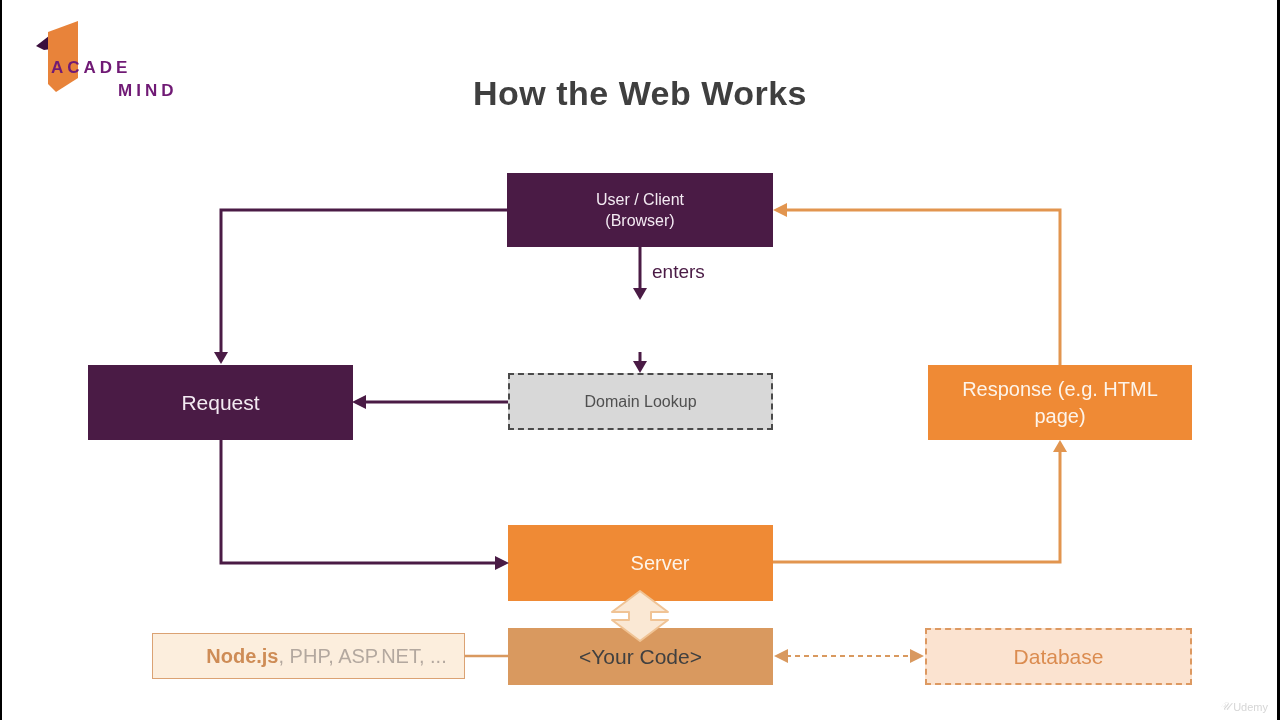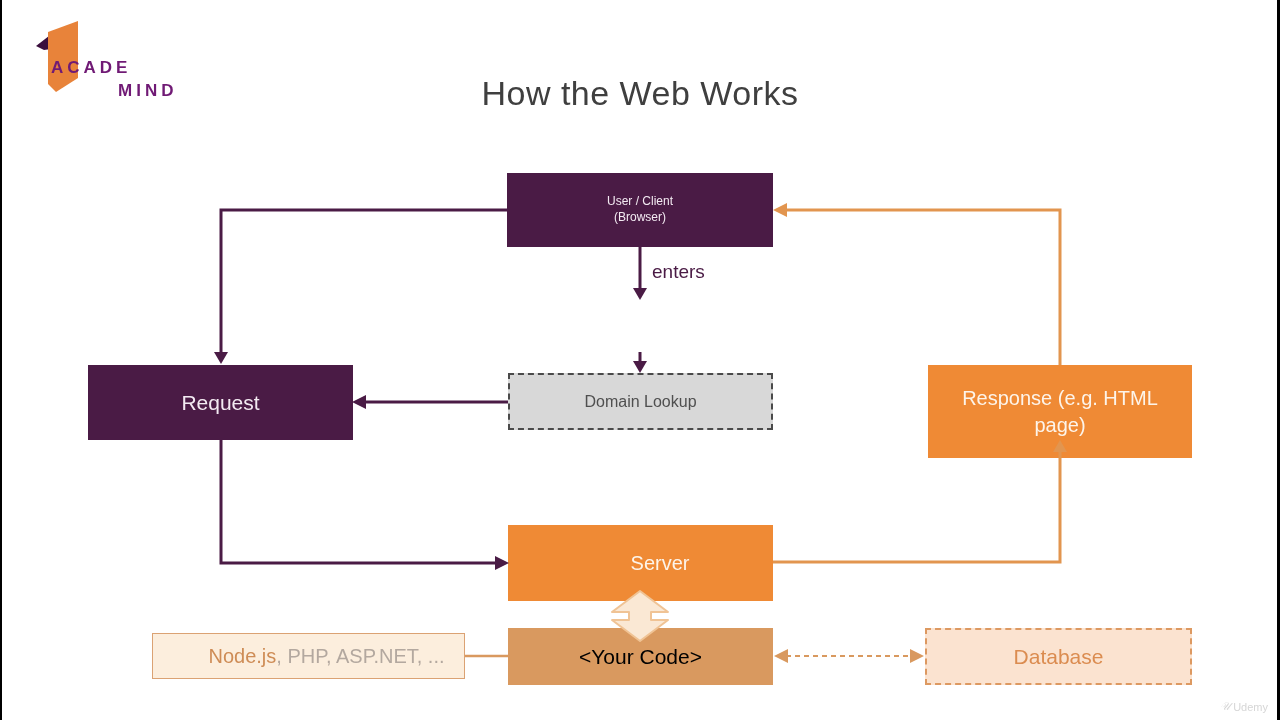--- a/index.html
+++ b/index.html
@@ -6,44 +6,44 @@
   .stage{
     position:relative;width:1280px;height:720px;background:#ffffff;
     font-family:"Liberation Sans","DejaVu Sans",sans-serif;overflow:hidden;
   }
   .edge{position:absolute;top:0;bottom:0;background:#000;}
   .edge-left{left:0;width:2px;}
   .edge-right{right:0;width:3px;}
 
   .page-title{
     position:absolute;left:0;right:0;top:74px;text-align:center;
-    font-size:34px;font-weight:400;color:#3f3f3f;letter-spacing:.5px;
+    font-size:34px;font-weight:700;color:#3f3f3f;letter-spacing:.5px;
   }
 
   
   .logo-svg{position:absolute;left:34px;top:16px;}
   .logo-text{position:absolute;font-weight:700;color:#701a75;font-size:17px;letter-spacing:4px;}
   .logo-acade{left:51px;top:58px;}
   .logo-mind{left:80px;top:81px;margin-left:38px;}
 
   
   .box{
     position:absolute;display:flex;flex-direction:column;align-items:center;
     justify-content:center;text-align:center;line-height:1.32;box-sizing:border-box;
   }
-  .box-user   {left:507px;top:173px;width:266px;height:74px;background:#4a1b45;color:#f3eaf2;font-size:12px;}
+  .box-user   {left:507px;top:173px;width:266px;height:74px;background:#4a1b45;color:#f3eaf2;font-size:16px;}
   .box-url    {left:420px;top:299px;width:440px;height:53px;background:#4b4b4b;color:#f2f2f2;font-size:19px;}
   .box-domain {left:508px;top:373px;width:265px;height:57px;background:#d8d8d8;border:2px dashed #4a4a4a;color:#4f4f4f;font-size:16px;}
   .box-request{left:88px; top:365px;width:265px;height:75px;background:#4a1b45;color:#f3eaf2;font-size:21px;}
-  .box-response{left:928px;top:365px;width:264px;height:93px;background:#ef8a35;color:#fdf4ea;font-size:20px;padding:0 14px;}
+  .box-response{left:928px;top:365px;width:264px;height:75px;background:#ef8a35;color:#fdf4ea;font-size:20px;padding:0 14px;}
   .box-server {left:508px;top:525px;width:265px;height:76px;background:#ef8a35;color:#fdf4ea;font-size:20px;padding-left:39px;}
-  .box-code   {left:508px;top:628px;width:265px;height:57px;background:#d9995f;color:#000000;font-size:21px;}
+  .box-code   {left:508px;top:628px;width:265px;height:57px;background:#d9995f;color:#404040;font-size:21px;}
   .box-runtimes{left:152px;top:633px;width:313px;height:46px;background:#fceedd;border:1px solid #dba273;font-size:20px;flex-direction:row;}
   .box-database{left:925px;top:628px;width:267px;height:57px;background:#fbe3d0;border:2px dashed #dd9961;color:#db8c50;font-size:21px;}
-  .runtime-hl{color:#ce8c56;font-weight:400;margin-left:36px;}
+  .runtime-hl{color:#ce8c56;font-weight:700;margin-left:36px;}
   .runtime-rest{color:#b3a89f;}
 
   .enters-label{position:absolute;left:652px;top:261px;font-size:19px;color:#4a1b45;text-align:center;}
 
   .connector-layer{position:absolute;left:0;top:0;pointer-events:none;}
 
   .watermark{
     position:absolute;right:12px;bottom:7px;color:#cfcfcf;font-size:11px;
     display:flex;align-items:center;gap:3px;opacity:.85;
   }

